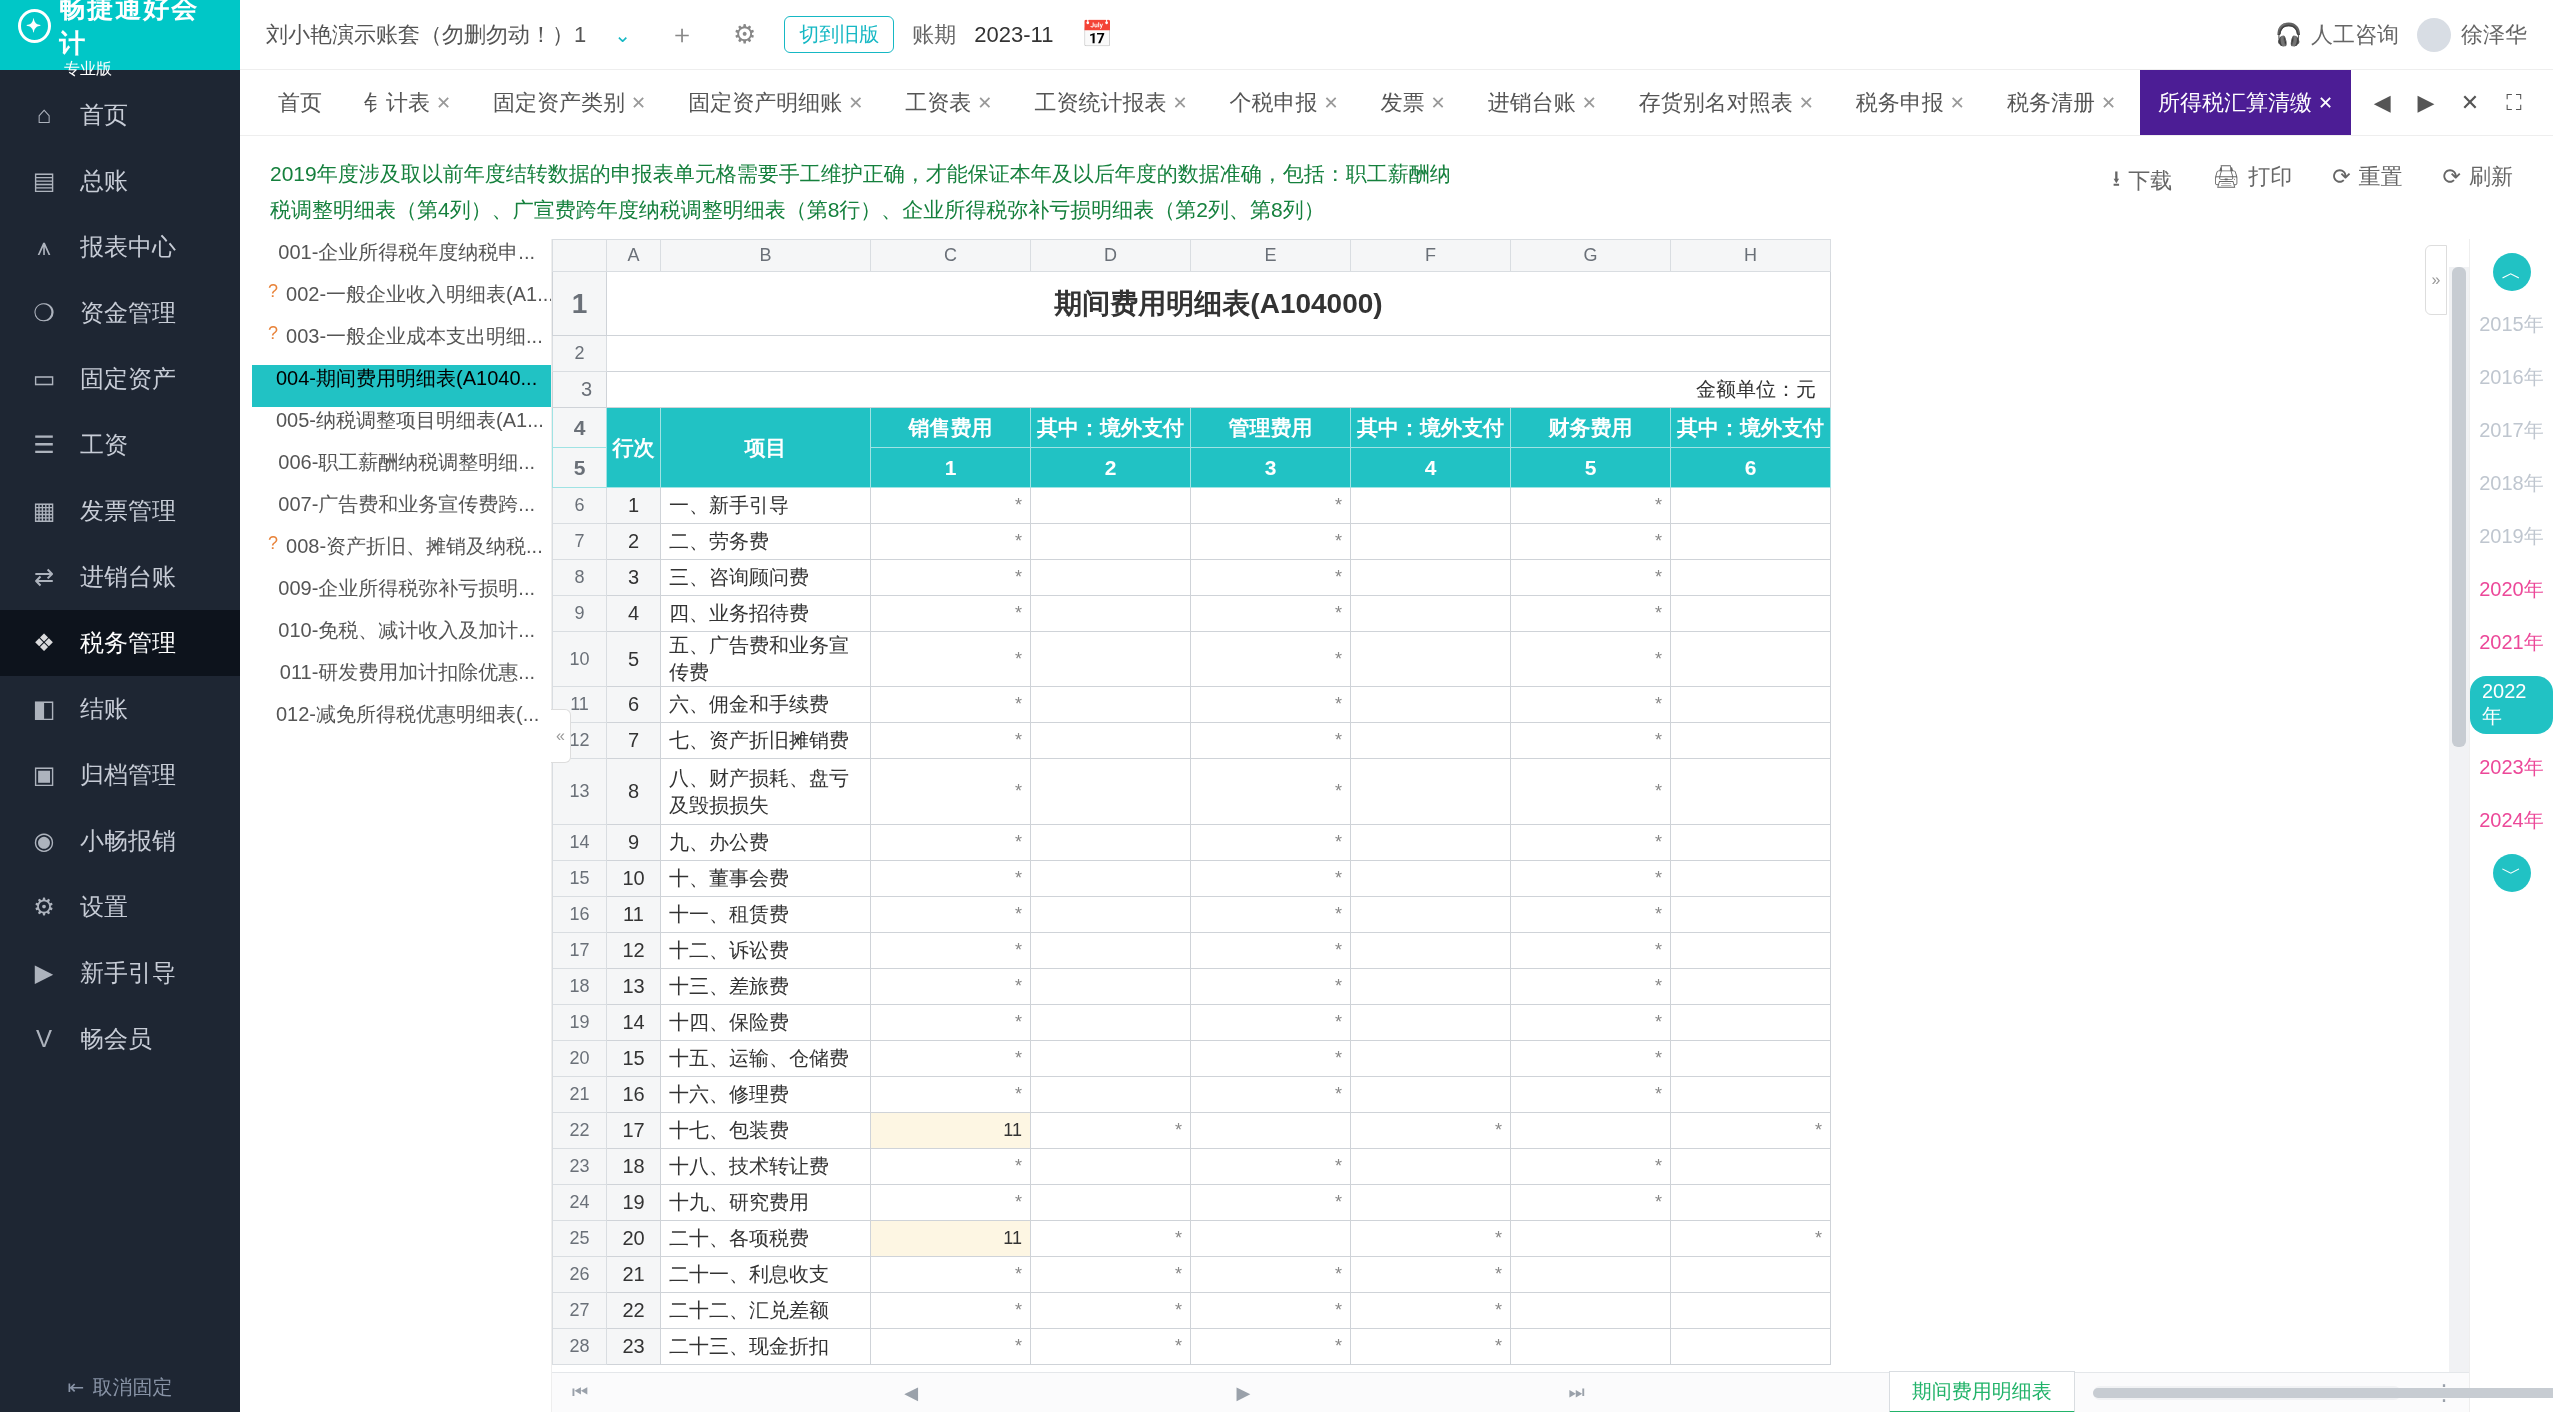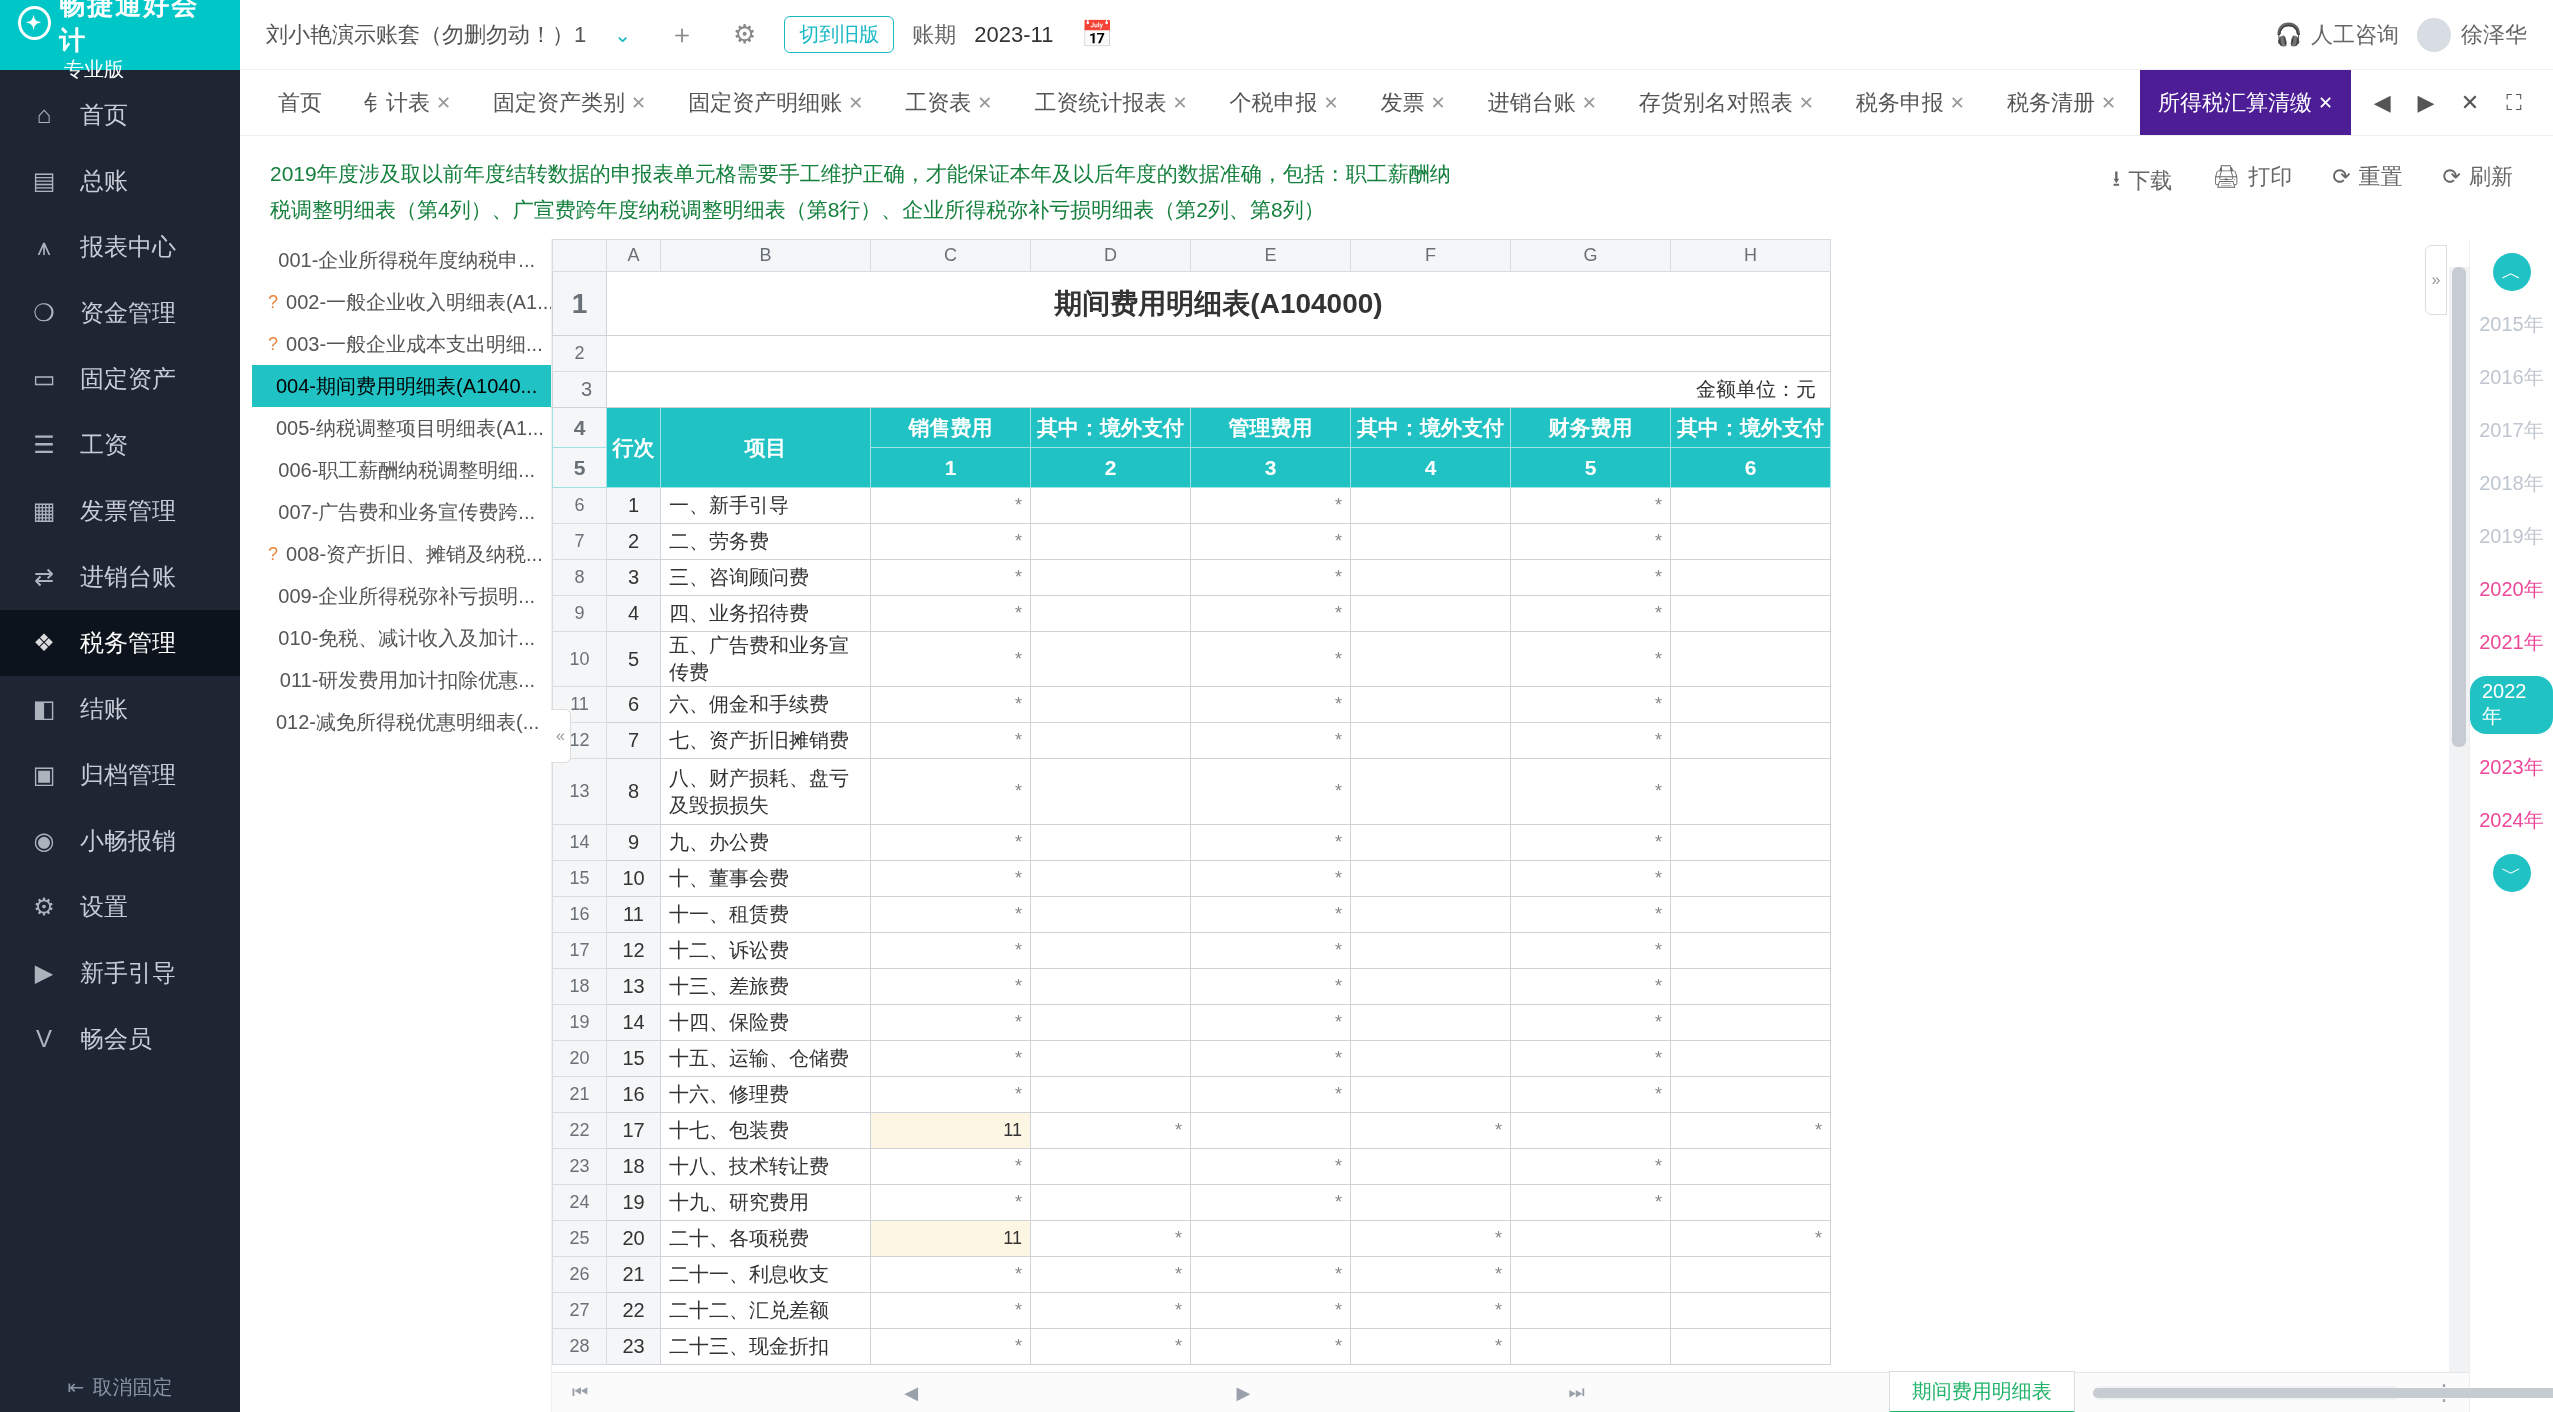--- a/index.html
+++ b/index.html
@@ -2,21 +2,21 @@
 <html><head>
 <meta charset="utf-8">
 <style>
 *{box-sizing:border-box;margin:0;padding:0;font-family:"Microsoft YaHei","PingFang SC",sans-serif}
 html,body{width:2553px;height:1412px;overflow:hidden;background:#fff;font-size:22px;color:#333}
 .root{display:flex;width:100%;height:100%}
 
 .sidebar{width:240px;background:#1e2633;color:#c7ccd6;display:flex;flex-direction:column;flex-shrink:0}
 .logo-wrap{height:70px;background:#00c7c7;display:flex;align-items:center;padding:0 18px;color:#fff}
 .logo-wrap .lg1{font-size:26px;font-weight:600;letter-spacing:2px;display:flex;align-items:center;gap:8px}
-.logo-wrap .lg2{font-size:20px;margin-top:-2px;padding-left:46px}
+.logo-wrap .lg2{font-size:16px;margin-top:-2px;padding-left:46px}
 .logo-wrap .lg-icon{width:34px;height:34px;border:3px solid #fff;border-radius:50%;display:flex;align-items:center;justify-content:center;font-size:18px;font-weight:900}
 .nav{flex:1;padding-top:12px}
 .nav-item{height:66px;display:flex;align-items:center;gap:22px;padding:0 30px;font-size:24px;cursor:pointer}
 .nav-item.active{background:#0d131c;color:#fff}
 .nav-icon{width:28px;height:28px;display:inline-flex;align-items:center;justify-content:center;font-size:24px;opacity:.85}
 .sidebar-footer{height:50px;display:flex;align-items:center;justify-content:center;color:#8893a6;font-size:20px;gap:8px}
 
 .main{flex:1;display:flex;flex-direction:column;min-width:0}
 
 .hdr{height:70px;border-bottom:1px solid #eee;display:flex;align-items:center;padding:0 26px;gap:18px}
@@ -39,21 +39,21 @@
 .tabbar .tspacer{flex:1}
 .tabbar .tctl{width:40px;height:40px;display:flex;align-items:center;justify-content:center;color:#555;cursor:pointer;font-size:22px}
 
 .sub{display:flex;align-items:flex-start;padding:20px 30px 0 30px;gap:20px}
 .notice{color:#15803d;font-size:21px;line-height:1.7;max-width:1200px}
 .sub .spc{flex:1}
 .actbtn{display:flex;align-items:center;gap:8px;color:#666;font-size:22px;cursor:pointer;padding:6px 10px}
 
 .content{flex:1;display:flex;min-height:0;padding:12px 0 0 12px;position:relative}
 .formlist{width:300px;flex-shrink:0;border-right:1px solid #eee;overflow:hidden}
-.fitem{height:42px;display:flex;align-items:center;padding:0 16px;font-size:20px;color:#555;cursor:pointer;gap:8px;white-space:nowrap;overflow:hidden;text-overflow:ellipsis}
+.fitem{height:42px;display:flex;align-items:flex-start;padding:0 16px;font-size:20px;color:#555;cursor:pointer;gap:8px;white-space:nowrap;overflow:hidden;text-overflow:ellipsis}
 .fitem.sel{background:#21c2c4;color:#000000}
 .fitem .q{color:#e8833a;font-size:18px}
 
 .sheet-wrap{flex:1;min-width:0;display:flex;flex-direction:column;position:relative}
 .collapse-handle{position:absolute;left:-1px;top:470px;width:20px;height:54px;border:1px solid #ddd;border-left:none;border-radius:0 6px 6px 0;background:#fff;display:flex;align-items:center;justify-content:center;color:#999;font-size:16px;cursor:pointer;z-index:5}
 .grid{flex:1;overflow:hidden;position:relative}
 table{border-collapse:collapse;table-layout:fixed}
 .colhdr th{height:32px;background:#f5f6f7;border:1px solid #d9dde1;color:#6a7078;font-size:18px;font-weight:500;text-align:center}
 .colhdr th.corner{width:54px}
 .rowhdr{width:54px;background:#f5f6f7;border:1px solid #d9dde1;color:#6a7078;font-size:18px;text-align:center;height:36px}

